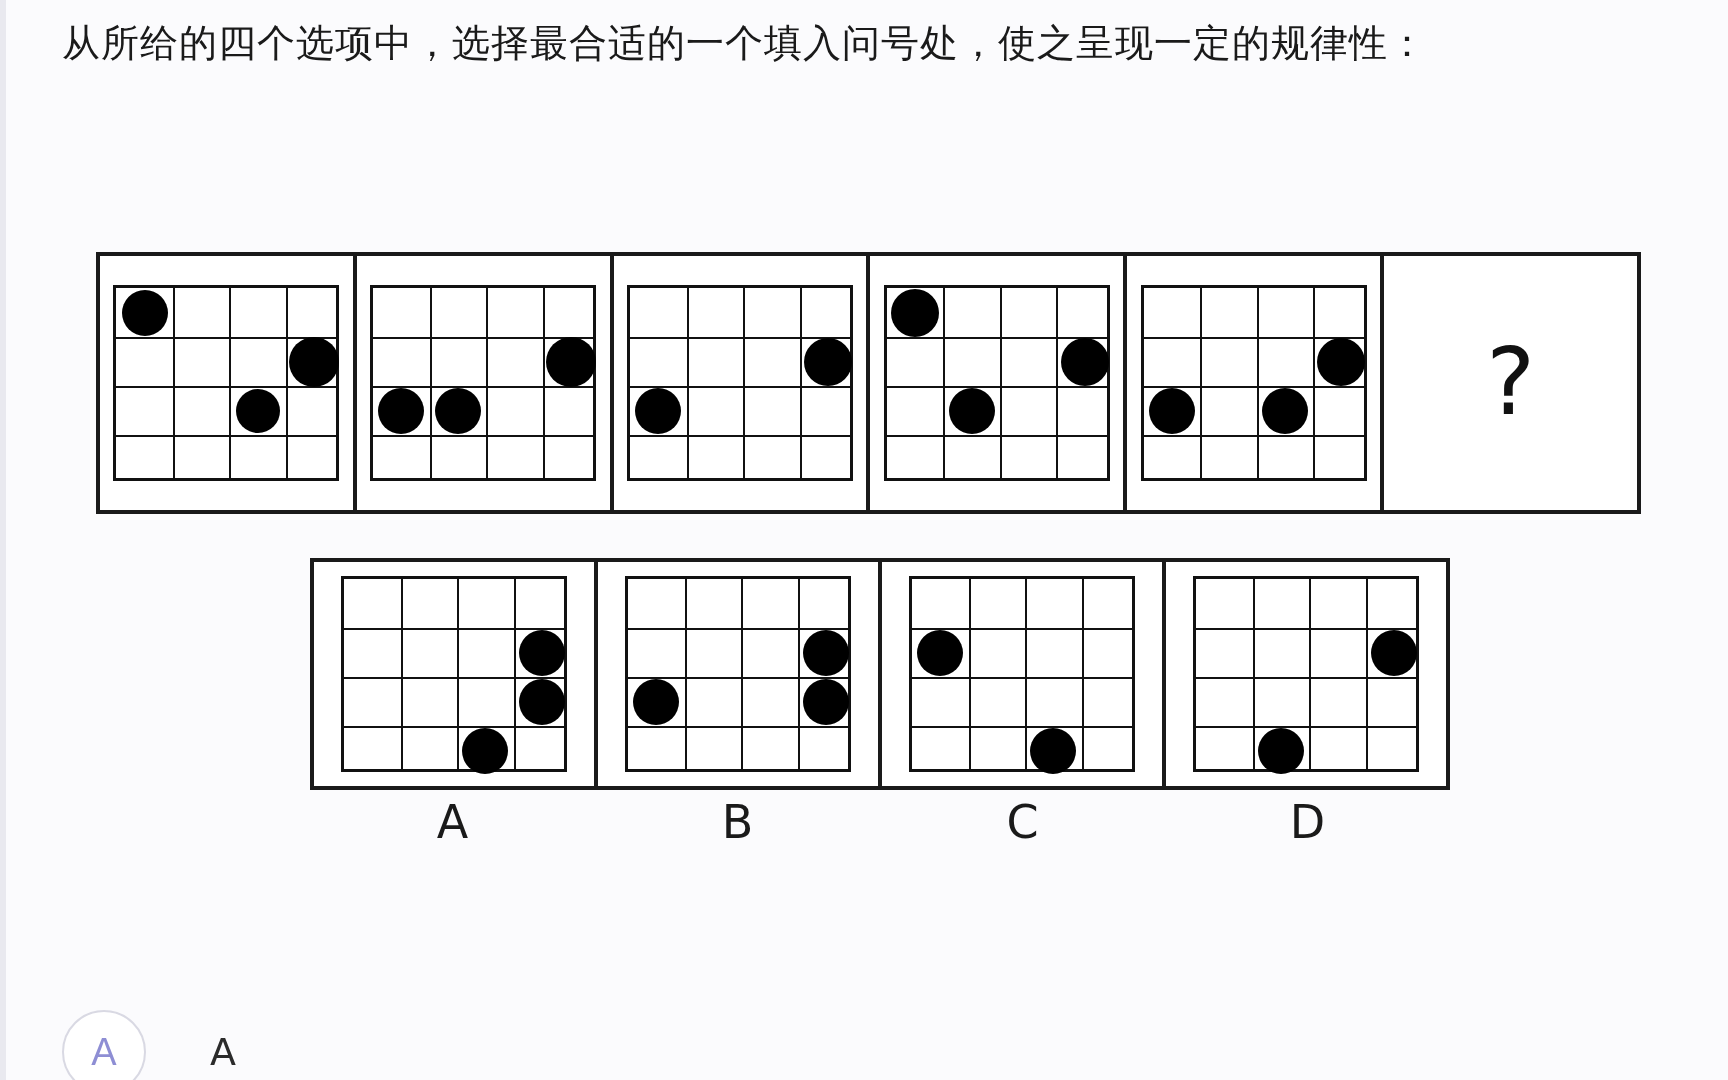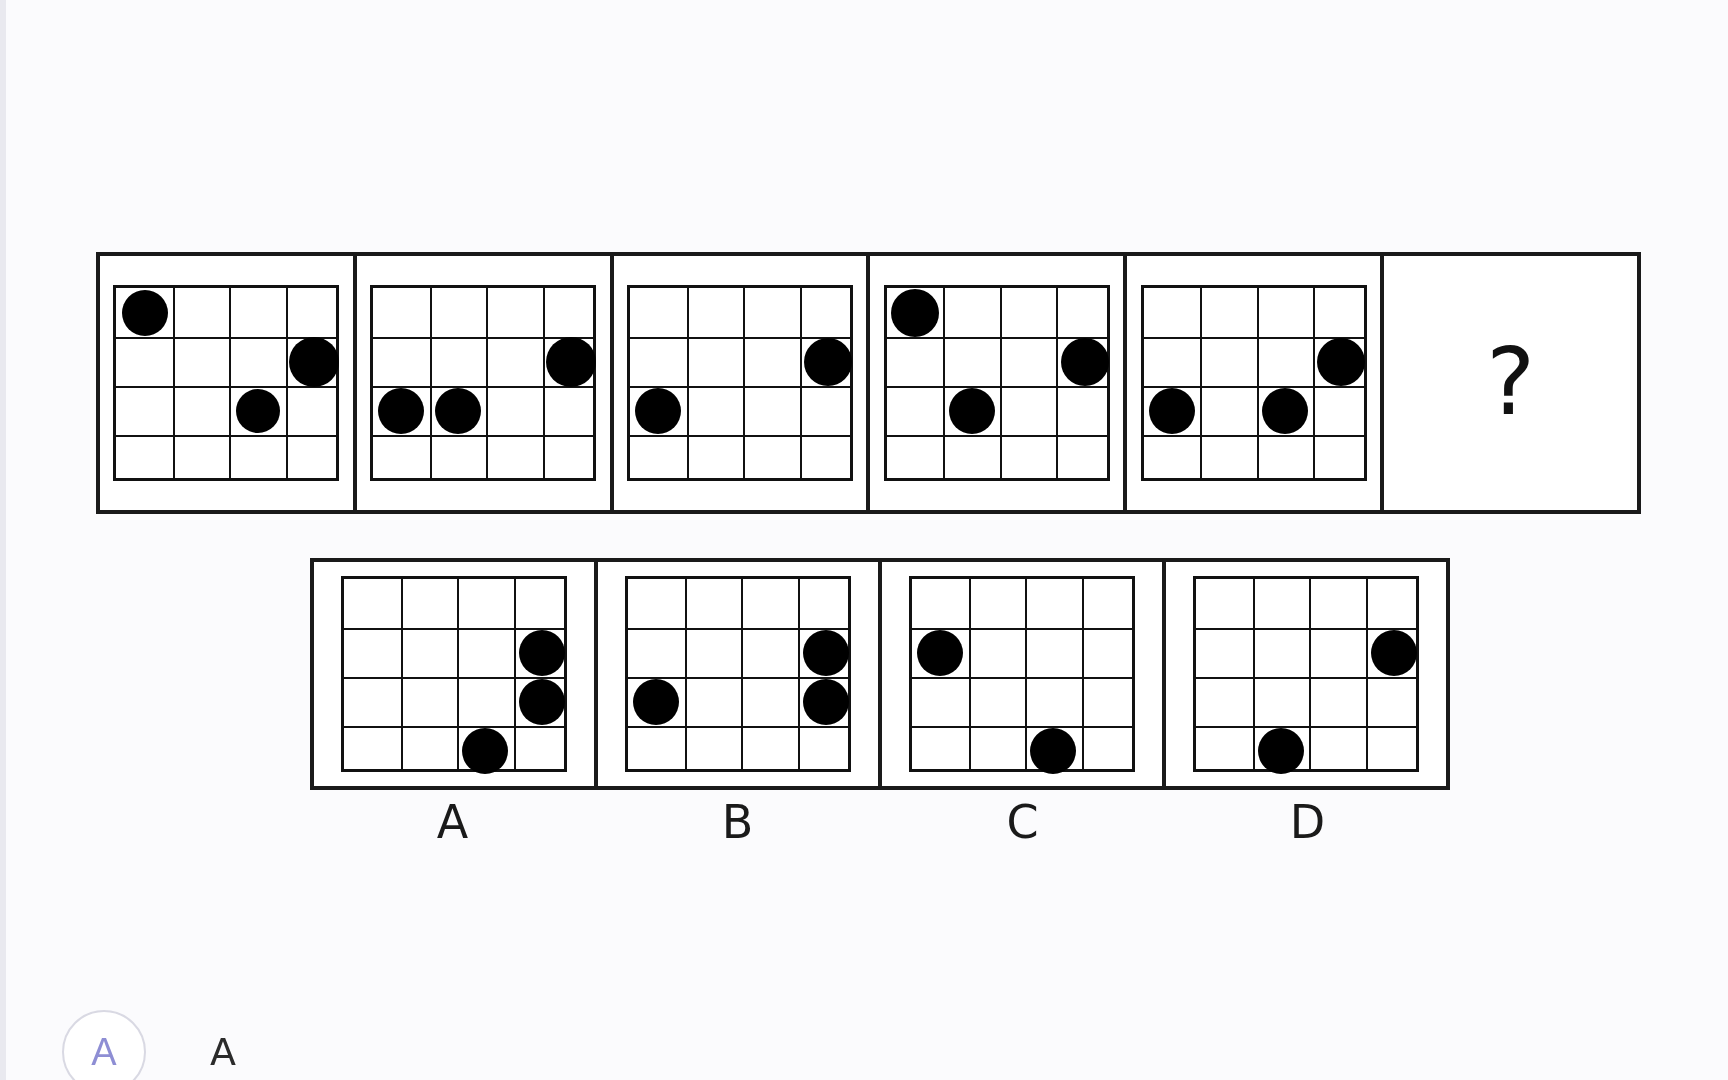--- a/index.html
+++ b/index.html
@@ -160,20 +160,21 @@
     color: #2b2b2b;
     font-family: "DejaVu Sans", sans-serif;
   }
 </style>
 </head>
 <body>
 
 <div class="page">
   <div class="left-rail"></div>
 
+  <div class="question-text">从所给的四个选项中，选择最合适的一个填入问号处，使之呈现一定的规律性：</div>
 
   <div class="stem-row" id="stem-row">
 
   <div class="stem-cell">
         <div class="grid" style="width: 226px; height: 196px;">
           <div class="vline" style="left: 56.5px;"></div>
           <div class="vline" style="left: 113px;"></div>
           <div class="vline" style="left: 169.5px;"></div>
           <div class="hline" style="top: 49px;"></div>
           <div class="hline" style="top: 98px;"></div>

